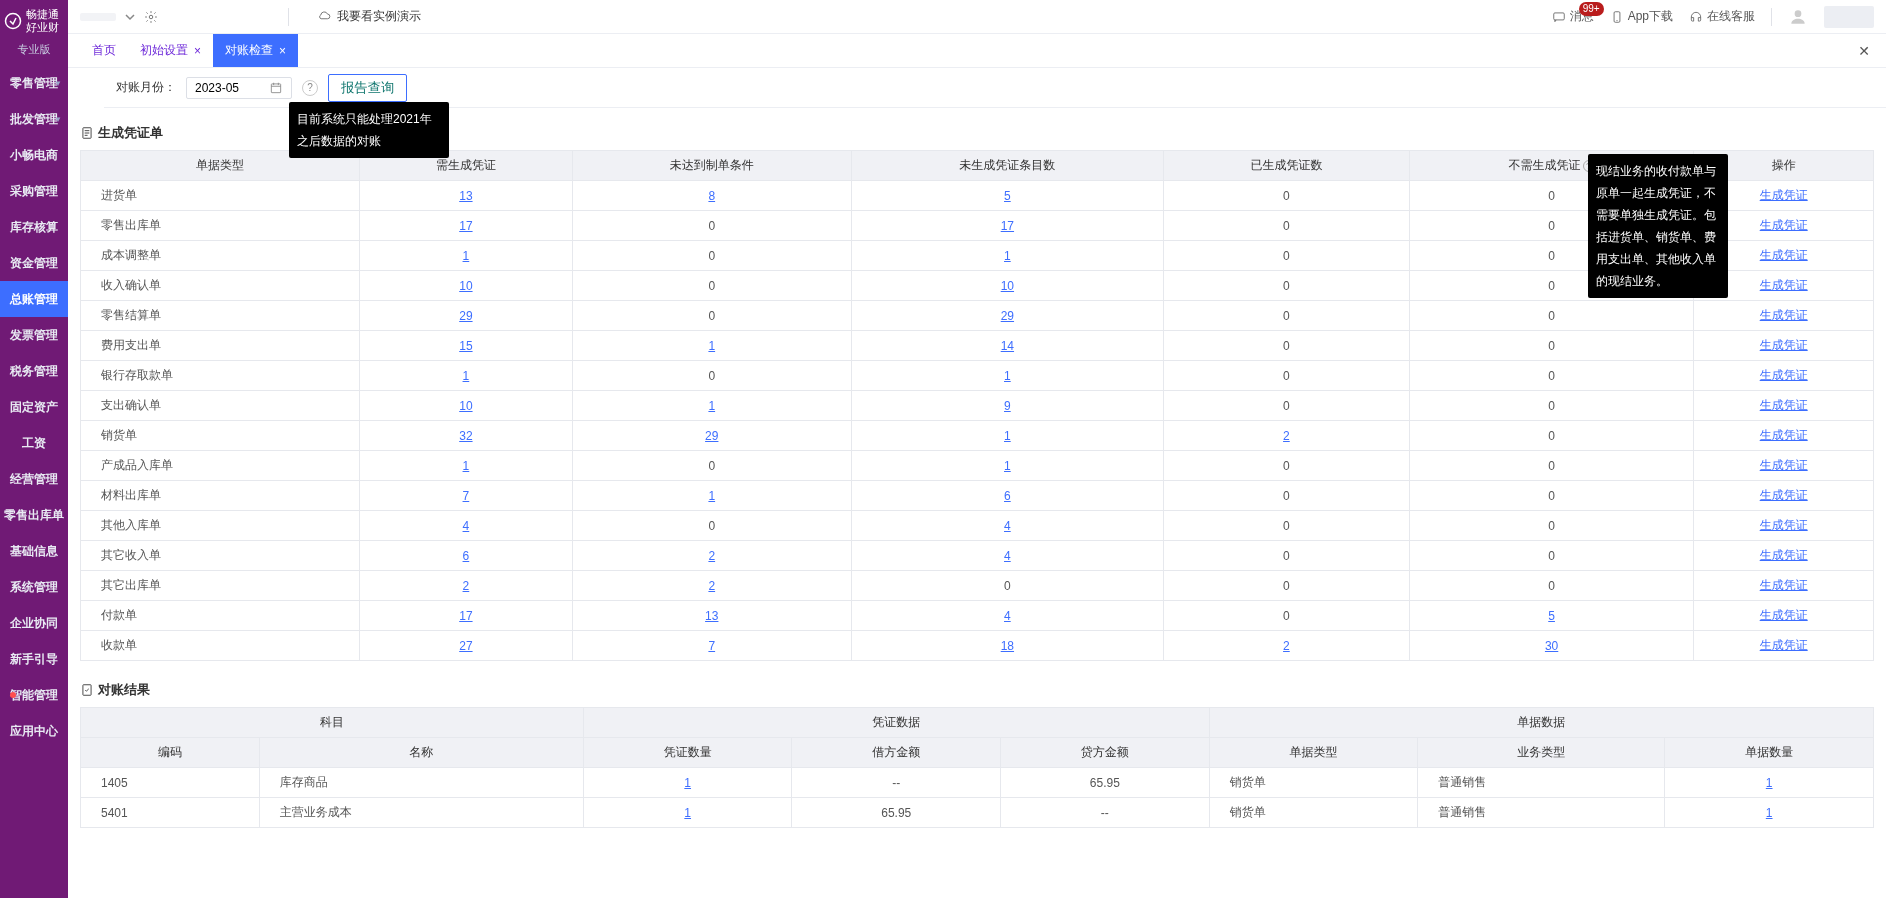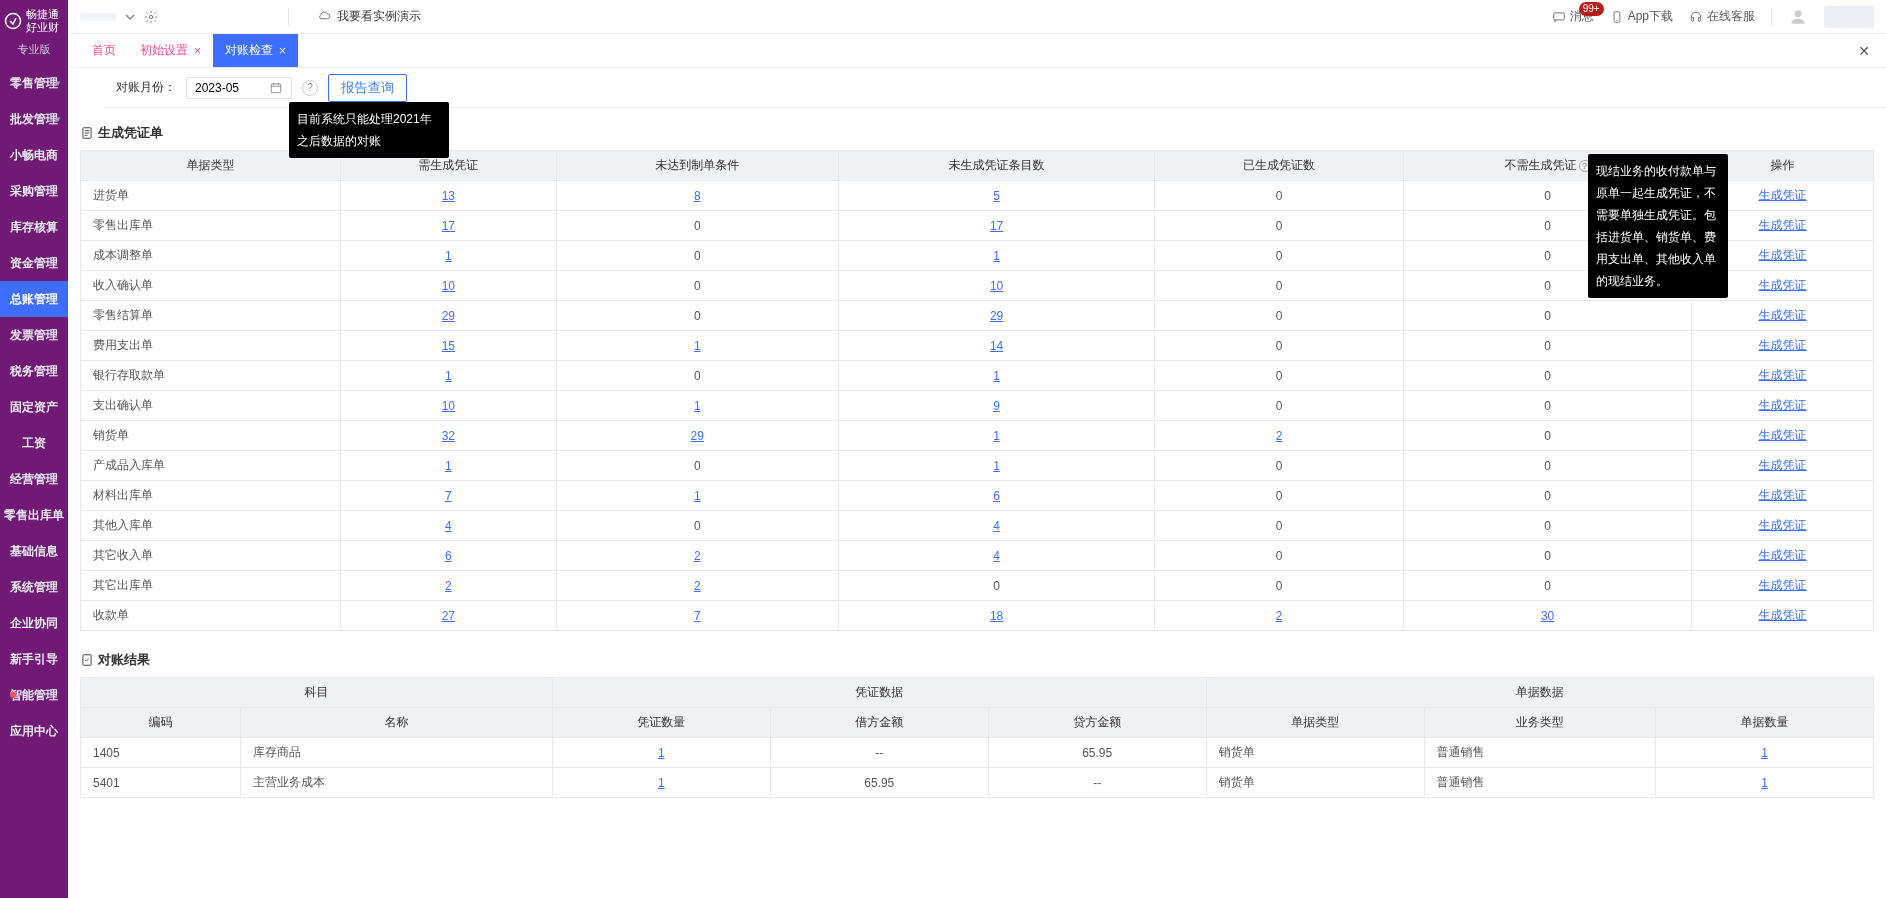--- a/index.html
+++ b/index.html
@@ -23,46 +23,46 @@
     .topbar { height: 34px; display: flex; align-items: center; border-bottom: 1px solid #eceef3; padding: 0 12px; }
     .top-company { display: flex; align-items: center; gap: 8px; min-width: 200px; }
     .top-company-name { background: #f2f3f6; color: #f2f3f6; padding: 4px 18px; border-radius: 2px; font-size: 12px; }
     .top-demo { display: flex; align-items: center; gap: 6px; margin-left: 20px; cursor: pointer; color: #333; }
     .top-right { margin-left: auto; display: flex; align-items: center; gap: 16px; }
     .top-right-item { display: flex; align-items: center; gap: 4px; cursor: pointer; color: #555; position: relative; }
     .badge { position: absolute; top: -6px; right: -10px; background: #b91c1c; color: #fff; font-size: 10px; padding: 0 4px; border-radius: 8px; line-height: 14px; }
     .avatar-block { width: 50px; height: 22px; background: #eceef3; border-radius: 2px; }
 
     .tabs { height: 34px; display: flex; align-items: center; border-bottom: 1px solid #eceef3; padding: 0 12px; gap: 4px; position: relative; }
-    .tab { display: flex; align-items: center; gap: 6px; padding: 0 12px; height: 100%; cursor: pointer; color: #ec4899; }
+    .tab { display: flex; align-items: center; gap: 6px; padding: 0 12px; height: 100%; cursor: pointer; color: #6d28d9; }
     .tab.active { background: #3d6eff; color: #fff; }
     .tab-close { font-size: 12px; cursor: pointer; }
     .tabs-close-all { margin-left: auto; font-size: 14px; cursor: pointer; color: #555; padding: 4px; }
 
     .filters { height: 40px; display: flex; align-items: center; gap: 10px; padding: 0 12px; border-bottom: 1px solid #eceef3; position: relative; margin-left: 36px; }
     .filter-label { color: #333; }
     .date-input { display: flex; align-items: center; border: 1px solid #dcdfe6; padding: 3px 8px; border-radius: 2px; gap: 6px; }
     .date-input input { border: none; width: 68px; outline: none; font-size: 12px; }
     .help-icon { color: #888; cursor: pointer; border: 1px solid #ccc; width: 16px; height: 16px; border-radius: 50%; display: flex; align-items: center; justify-content: center; font-size: 10px; }
-    .report-btn { border: 1px solid #3d6eff; color: #3b82f6; background: #fff; padding: 4px 12px; border-radius: 2px; cursor: pointer; }
+    .report-btn { border: 1px solid #3d6eff; color: #0f766e; background: #fff; padding: 4px 12px; border-radius: 2px; cursor: pointer; }
     .tooltip-dark { position: absolute; background: #000; color: #fff; padding: 6px 8px; border-radius: 2px; font-size: 12px; max-width: 160px; line-height: 22px; z-index: 10; }
     .tooltip-dark::before { content: ''; position: absolute; width: 0; height: 0; }
     .tooltip-date { top: 34px; left: 185px; }
     .tooltip-col { top: 4px; right: 146px; width: 140px; }
 
     .content { flex: 1; overflow-y: auto; padding: 8px 12px 20px; }
     .section-title { display: flex; align-items: center; gap: 4px; font-weight: bold; margin: 8px 0; font-size: 13px; }
     .section-title svg { flex-shrink: 0; }
 
     table { width: 100%; border-collapse: collapse; border: 1px solid #e6e8ed; }
     th, td { border: 1px solid #e6e8ed; padding: 6px 8px; text-align: center; font-weight: normal; }
     th { background: #f0f1f5; color: #333; }
     td { color: #555; }
     .link { color: #3d6eff; text-decoration: underline; cursor: pointer; }
-    .row-label { text-align: left; padding-left: 12px; }
+    .row-label { text-align: left; padding-left: 20px; }
     .th-with-help { position: relative; }
     .th-help-icon { display: inline-block; margin-left: 2px; color: #888; border: 1px solid #aaa; width: 12px; height: 12px; border-radius: 50%; font-size: 9px; line-height: 11px; cursor: pointer; }
   </style>
 </head>
 <body>
 
 <div class="app">
   <div class="sidebar">
     <div class="sidebar-logo">
       <svg width="18" height="18" viewBox="0 0 24 24">
@@ -357,20 +357,29 @@
                 <td>0</td>
                 <td><span class="link">生成凭证</span></td>
               </tr>
               <tr>
                 <td class="row-label">其它出库单</td>
                 <td><span class="link">2</span></td>
                 <td><span class="link">2</span></td>
                 <td>0</td>
                 <td>0</td>
                 <td>0</td>
+                <td><span class="link">生成凭证</span></td>
+              </tr>
+              <tr>
+                <td class="row-label">付款单</td>
+                <td><span class="link">17</span></td>
+                <td><span class="link">13</span></td>
+                <td><span class="link">4</span></td>
+                <td>0</td>
+                <td><span class="link">5</span></td>
                 <td><span class="link">生成凭证</span></td>
               </tr>
               <tr>
                 <td class="row-label">收款单</td>
                 <td><span class="link">27</span></td>
                 <td><span class="link">7</span></td>
                 <td><span class="link">18</span></td>
                 <td><span class="link">2</span></td>
                 <td><span class="link">30</span></td>
                 <td><span class="link">生成凭证</span></td>

